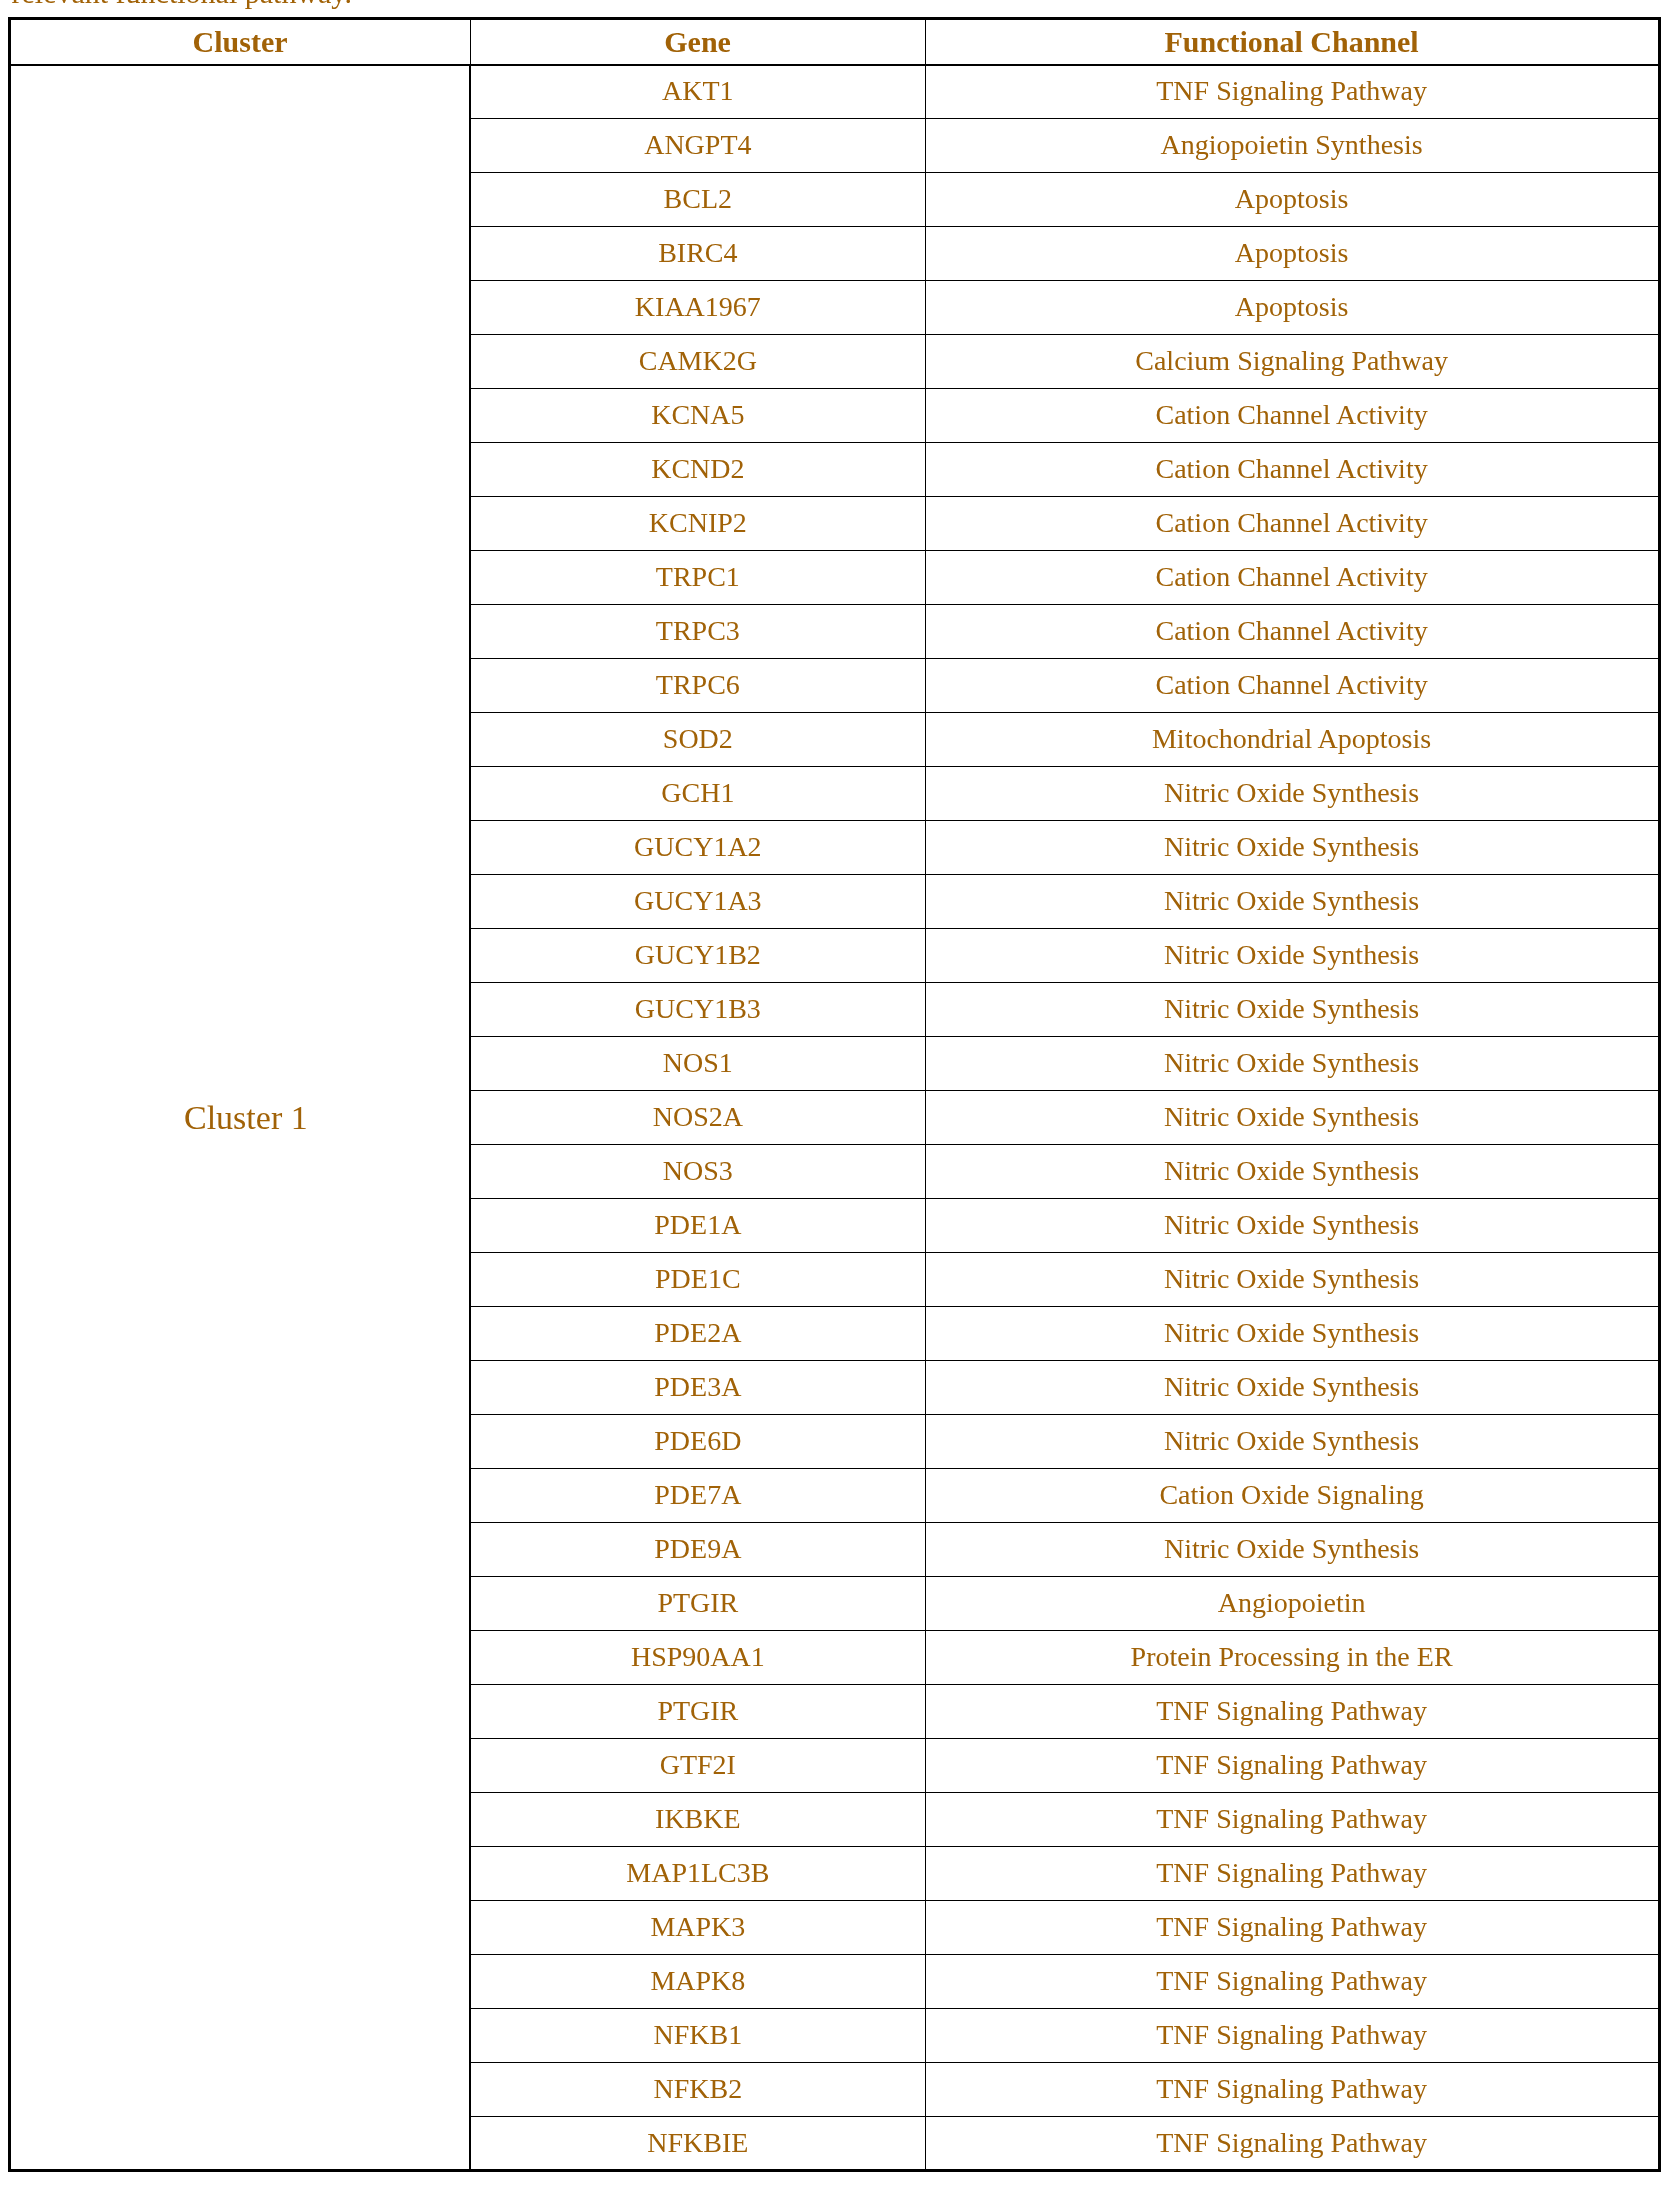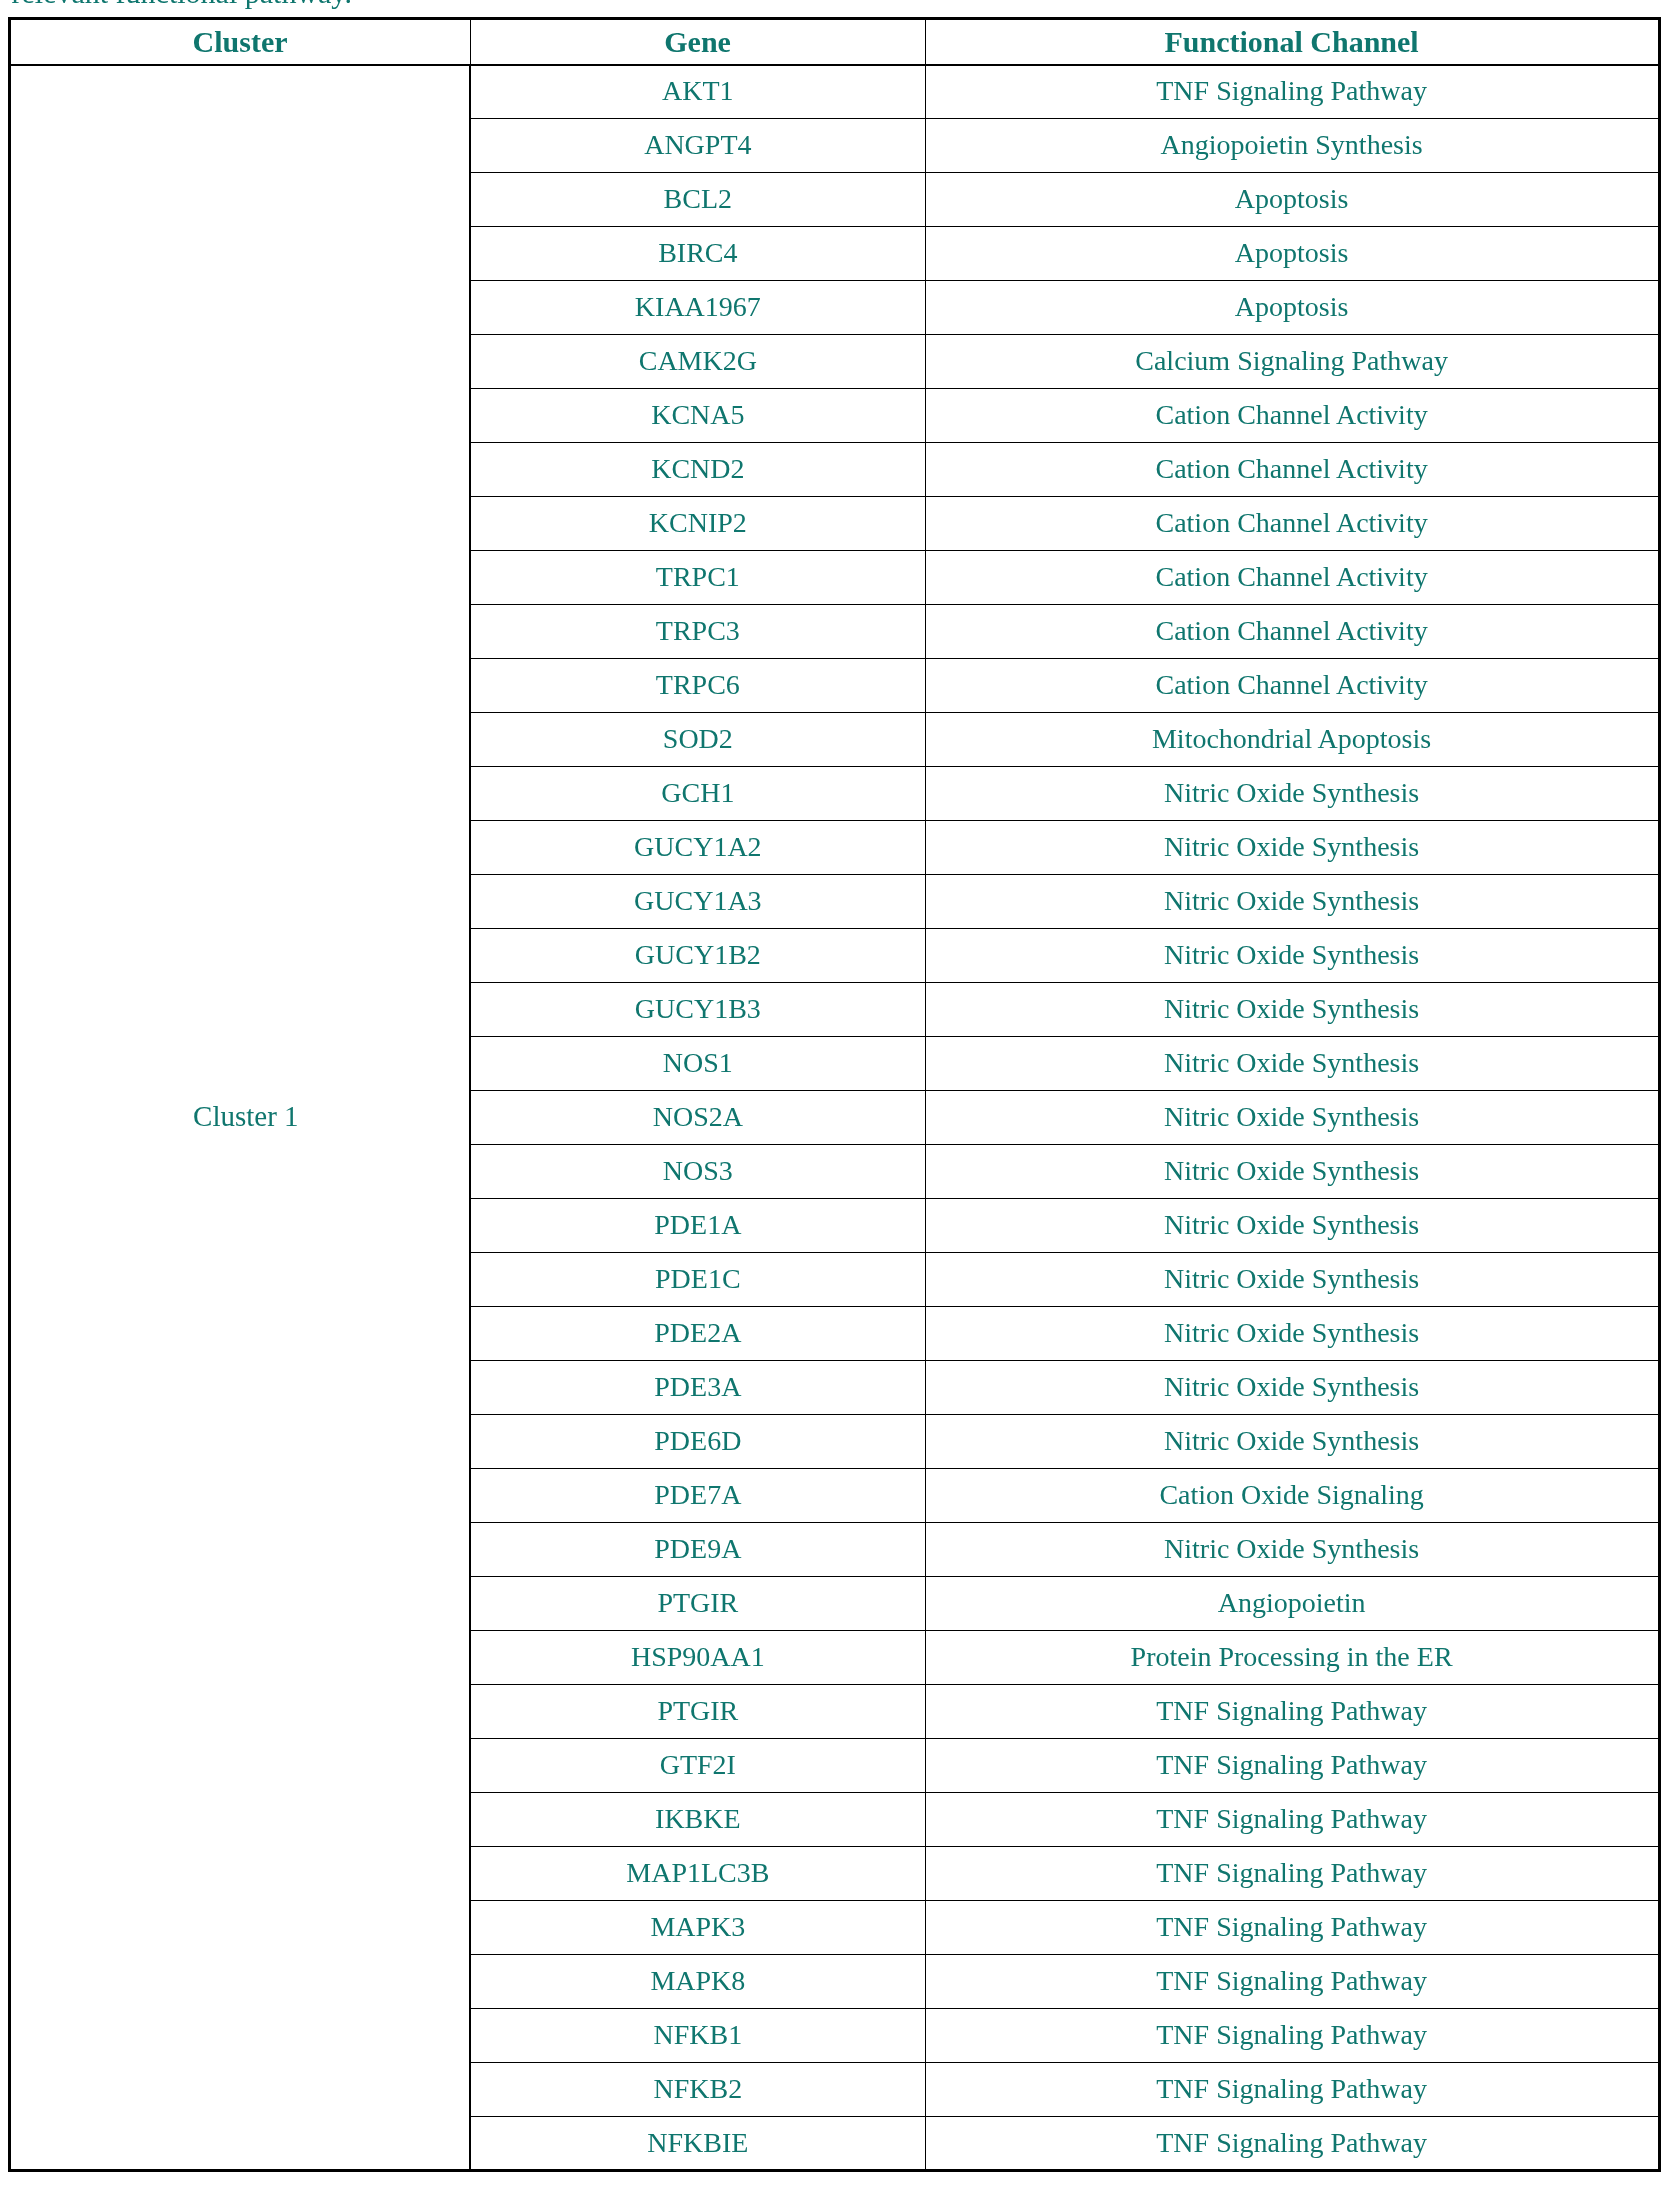--- a/index.html
+++ b/index.html
@@ -4,21 +4,21 @@
 <style>
   * { margin: 0; padding: 0; box-sizing: border-box; }
   html, body { background: #ffffff; }
   .page {
     position: relative;
     width: 1665px;
     height: 2211px;
     background: #ffffff;
     overflow: hidden;
     font-family: "Liberation Serif", "DejaVu Serif", serif;
-    color: #0f766e;
+    color: #a16207;
   }
   .intro-text {
     position: absolute;
     top: -25px;           
     left: 11.5px;
     font-size: 30px;
     line-height: 36px;
     white-space: nowrap;
   }
   table.gene-table {
@@ -43,21 +43,21 @@
     height: 46px;
     border-bottom-width: 2.9px;
   }
   .gene-table td {
     font-size: 28px;
     height: 54px;
     line-height: 1.1;
   }
   td.cluster-cell {
     vertical-align: middle;
-    font-size: 29px;
+    font-size: 34px;
     border-right-width: 2.9px;
     padding-left: 12px;
   }
 </style>
 </head>
 <body>
 
 <div class="page">
 
   <div class="intro-text">relevant functional pathway.</div>

